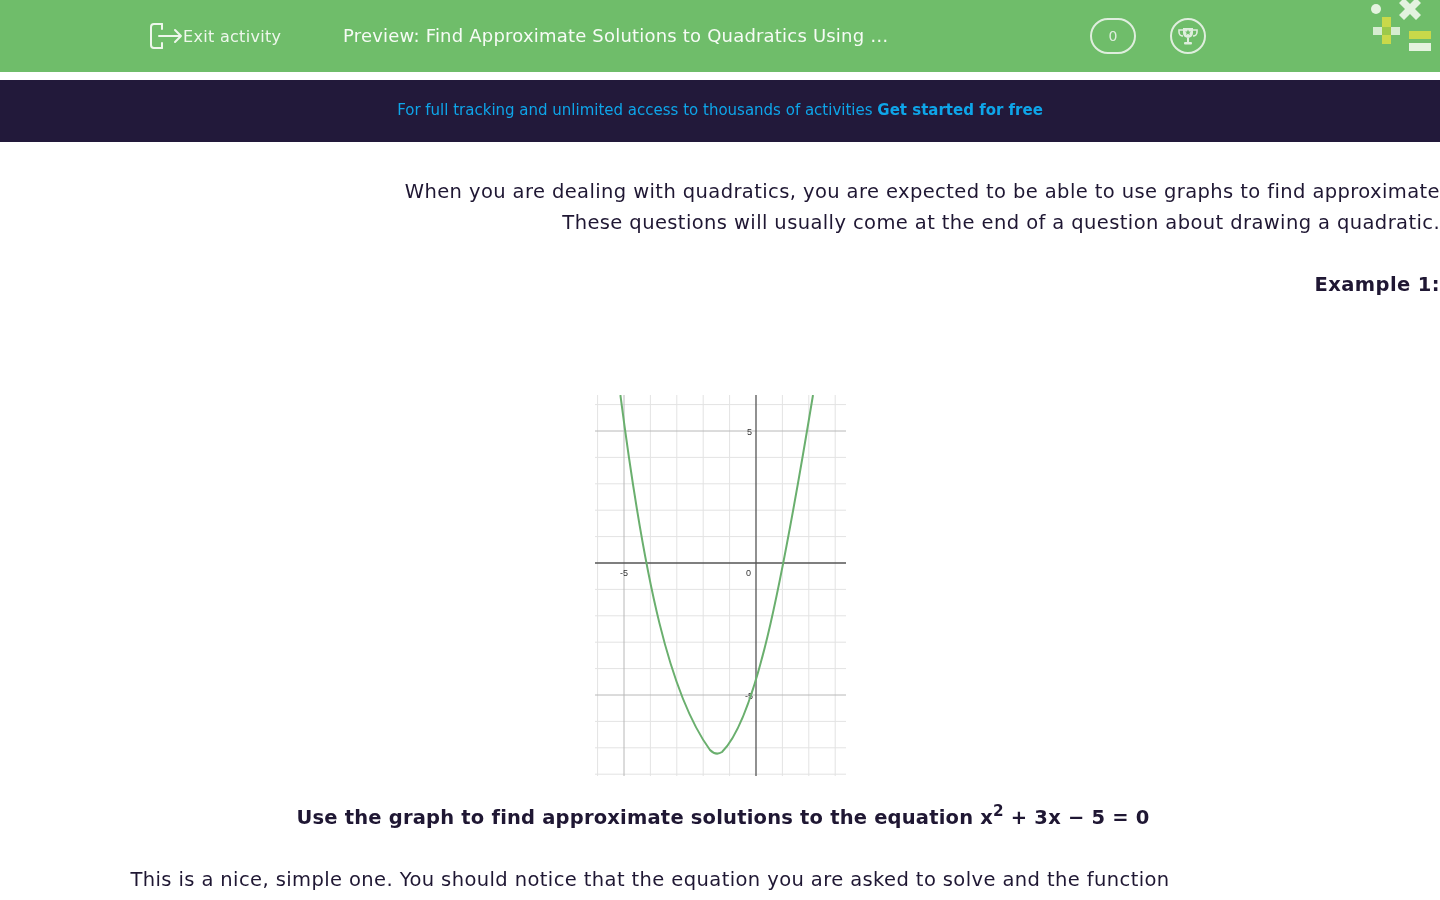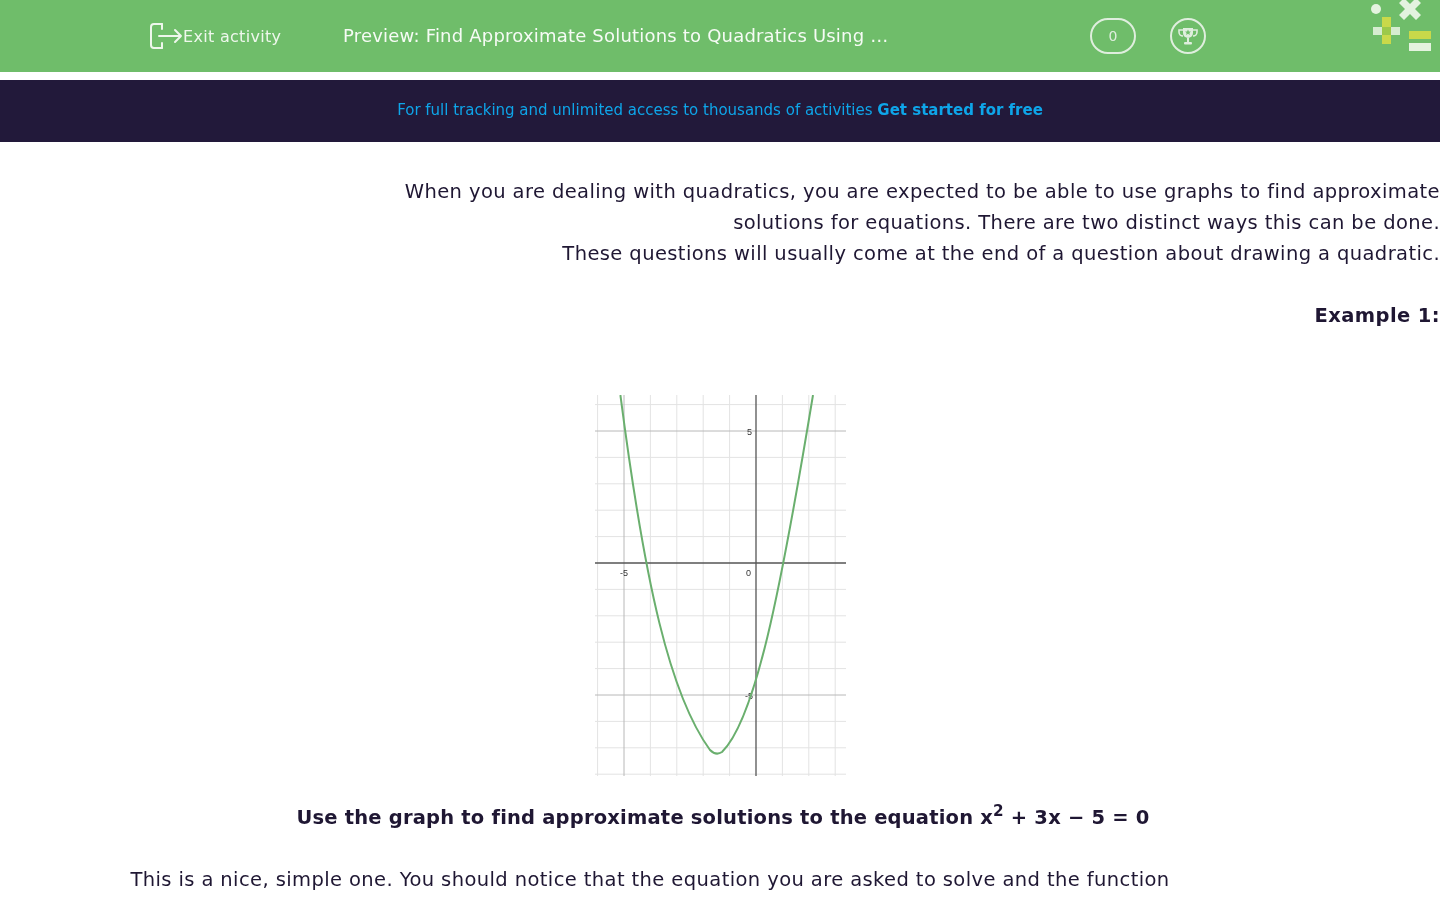--- a/index.html
+++ b/index.html
@@ -60,21 +60,20 @@
     <rect x="43" y="43" width="22" height="8" fill="#e4f3df"></rect>
   </svg>
 </div>
 
 <div class="banner">
   <span>For full tracking and unlimited access to thousands of activities </span><b>Get started for free</b>
 </div>
 
 <div class="content">
   <p>When you are dealing with quadratics, you are expected to be able to use graphs to find approximate</p>
-  <p>solutions for equations. There are two distinct ways this can be done.</p>
   <p>These questions will usually come at the end of a question about drawing a quadratic.</p>
   <div class="gap"></div>
   <p class="bold">Example 1:</p>
 </div>
 
 <svg class="graph" viewBox="0 0 251 381">
 
   <g stroke="#e3e3e3" stroke-width="1">
     <line x1="2.6" y1="0" x2="2.6" y2="381"></line>
     <line x1="55.4" y1="0" x2="55.4" y2="381"></line>

